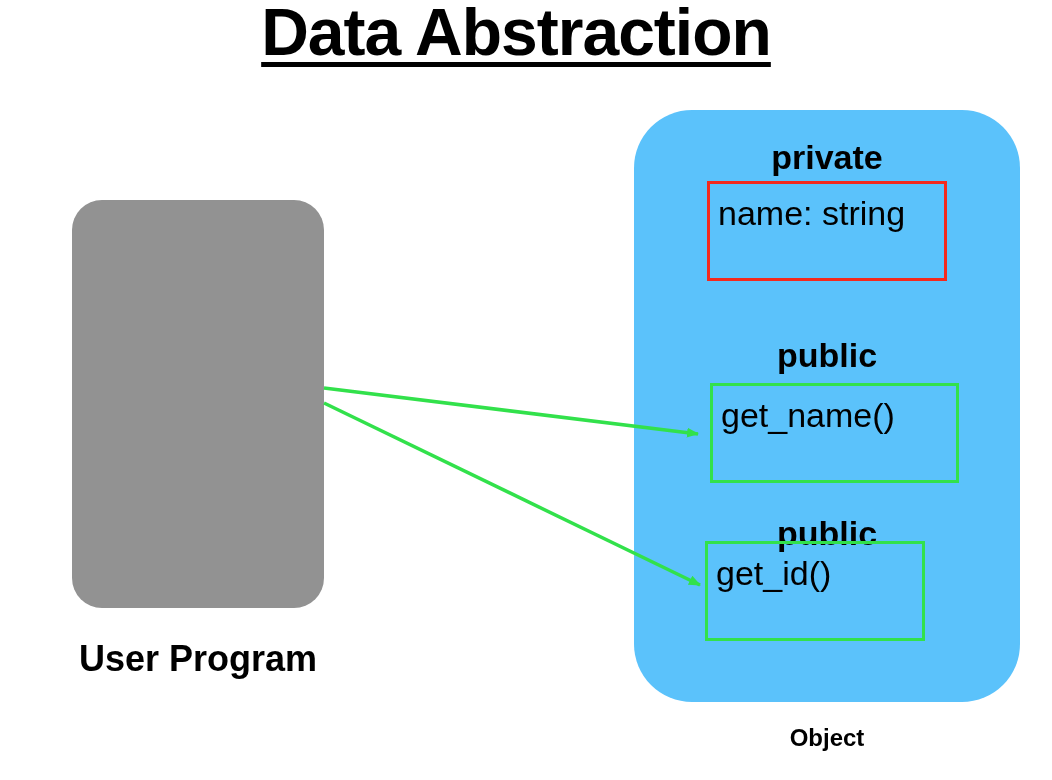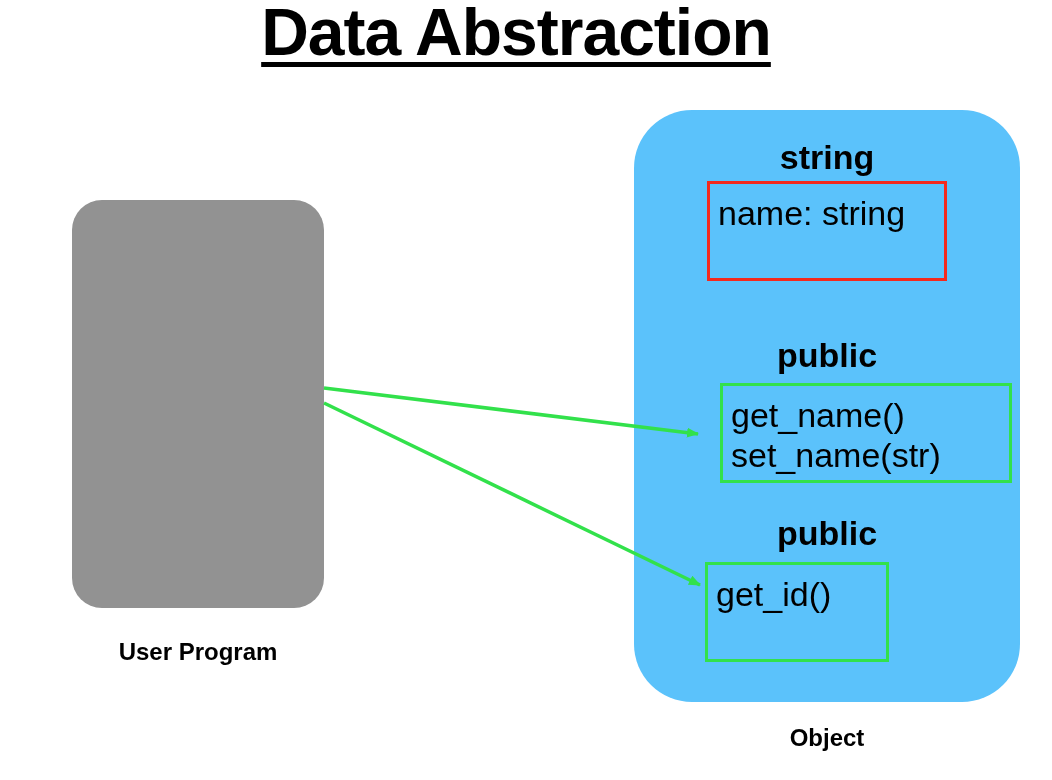--- a/index.html
+++ b/index.html
@@ -39,21 +39,21 @@
     height: 408px;
     background: var(--gray, #929292);
     border-radius: 30px;
   }
   .user-program-label {
     position: absolute;
     left: 40px;
     top: 638px;
     width: 292px;
     text-align: center;
-    font-size: 24px;
+    font-size: 36px;
     font-weight: bold;
     color: var(--text, #000000);
   }
   .object-box {
     position: absolute;
     left: 622px;
     top: 110px;
     width: 386px;
     height: 592px;
     background: var(--blue, #5bc2fb);
@@ -82,29 +82,29 @@
     color: var(--text, #000000);
     white-space: nowrap;
   }
   .box-0 {
     left: 73px;
     top: 71px;
     width: 240px;
     border: 3px solid var(--red, #f4291d);
   }
   .box-1 {
-    left: 86px;
+    left: 76px;
     top: 273px;
-    width: 292px;
+    width: 249px;
     border: 3px solid var(--green, #32e14b);
   }
   .box-2 {
     left: 71px;
-    top: 452px;
-    width: 184px;
+    top: 431px;
+    width: 220px;
     border: 3px solid var(--green, #32e14b);
   }
   .object-label {
     position: absolute;
     left: 622px;
     top: 724px;
     width: 386px;
     text-align: center;
     font-size: 24px;
     font-weight: bold;
@@ -130,29 +130,28 @@
 
 <div class="canvas">
 
   <h1 class="title">Data Abstraction</h1>
 
   <div class="user-program-box"></div>
   <div class="user-program-label">User Program</div>
 
   <div class="object-box">
 
-    <div class="access-label lbl-0">string</div>
+    <div class="access-label lbl-0">private</div>
     <div class="member-box box-0">
       <div>name: string</div>
     </div>
 
     <div class="access-label lbl-1">public</div>
     <div class="member-box box-1">
       <div>get_name()</div>
-      <div>set_name(str)</div>
     </div>
 
     <div class="access-label lbl-2">public</div>
     <div class="member-box box-2">
       <div>get_id()</div>
     </div>
 
   </div>
 
   <div class="object-label">Object</div>

